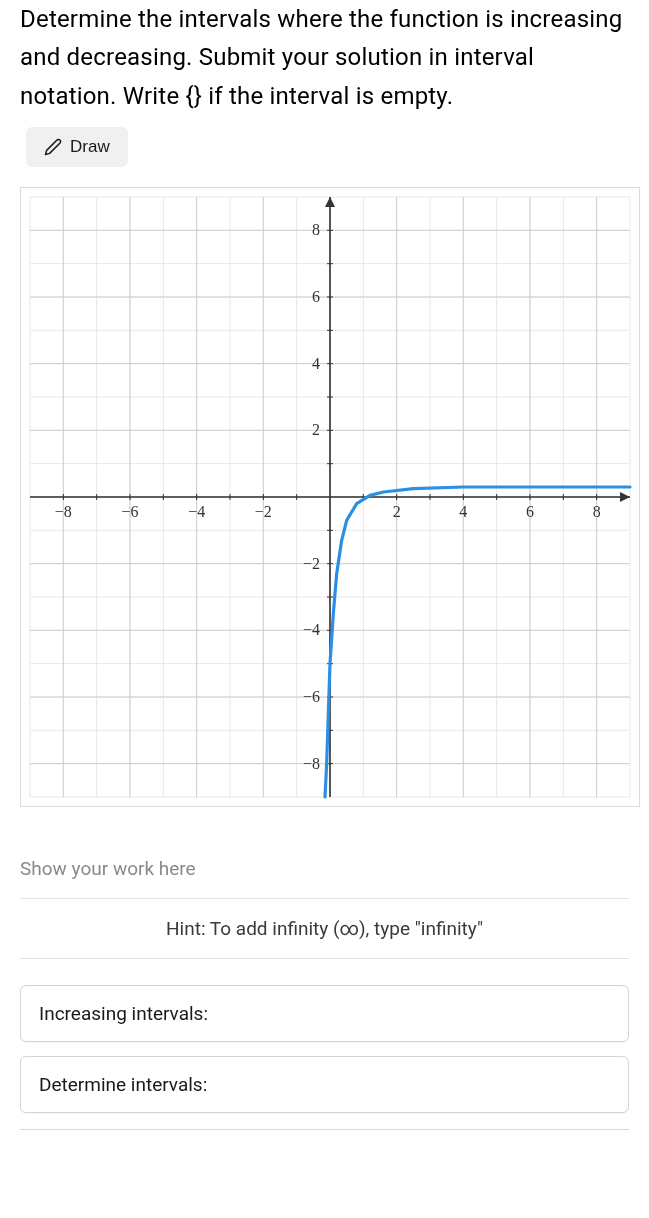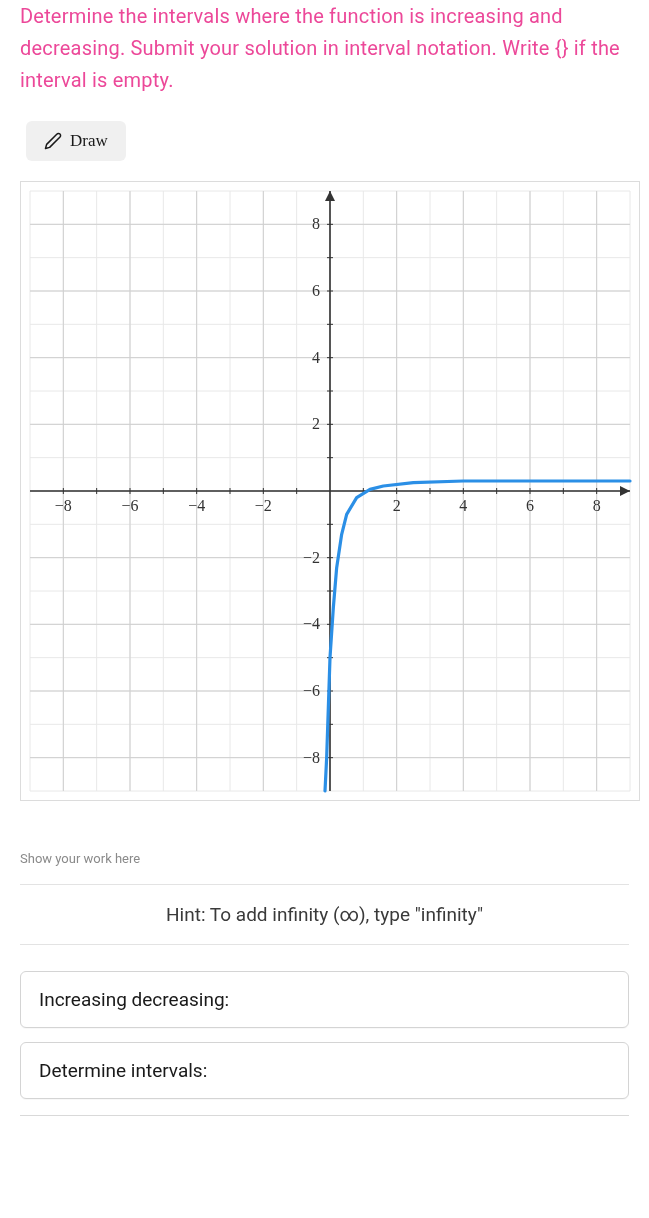--- a/index.html
+++ b/index.html
@@ -10,52 +10,51 @@
     body {
       font-family: -apple-system, BlinkMacSystemFont, 'Segoe UI', Roboto, sans-serif;
       width: 649px;
       background: #fff;
       color: #1a1a1a;
     }
     .content {
       padding: 0 20px;
     }
     .question-text {
-      font-size: 20px;
+      font-size: 24px;
       line-height: 1.6;
-      color: #ec4899;
-      margin-bottom: 25px;
+      color: #000000;
+      margin-bottom: 12px;
       letter-spacing: 0.2px;
     }
     .draw-button {
       display: inline-flex;
       align-items: center;
       gap: 8px;
       background: #f0f0f0;
       border: none;
       border-radius: 6px;
       padding: 10px 18px;
       font-size: 17px;
       color: #1a1a1a;
       cursor: pointer;
       margin-bottom: 20px;
       margin-left: 6px;
-      font-family: Liberation Serif, serif;
     }
     .pencil-icon svg {
       width: 18px;
       height: 18px;
       display: block;
     }
     .chart-wrap {
       width: 100%;
       margin-bottom: 28px;
     }
     .show-work {
-      font-size: 13px;
+      font-size: 19px;
       color: #8a8a8a;
       padding: 18px 0;
       border-bottom: 1px solid #e3e3e3;
     }
     .hint {
       font-size: 19px;
       color: #3a3a3a;
       padding: 18px 0;
       border-bottom: 1px solid #e3e3e3;
       margin-bottom: 26px;
@@ -211,21 +210,21 @@
         <path d="M305 610 L306.6666666666667 576.6666666666666 L308.3333333333333 526.6666666666666 L310 476.6666666666667 L313.3333333333333 426.66666666666663 L316.66666666666663 386.66666666666663 L321.66666666666663 353.3333333333333 L326.6666666666667 333.3333333333333 L336.6666666666667 316.66666666666663 L350 308.3333333333333 L363.33333333333337 305 L393.3333333333333 301.6666666666667 L443.3333333333333 299.99999999999994 L510 299.99999999999994 L576.6666666666666 299.99999999999994 L610 299.99999999999994 " fill="none" stroke="#2b8fe6" stroke-width="3.2" stroke-linecap="round" stroke-linejoin="round"></path>
         <rect x="0.5" y="0.5" width="619" height="619" fill="none" stroke="#dcdcdc" stroke-width="1"></rect>
       </svg>
   </div>
 
   <div class="show-work">Show your work here</div>
 
   <div class="hint">Hint: To add infinity (∞), type "infinity"</div>
 
   <div class="answer-field">
-    <span>Increasing decreasing:</span>
+    <span>Increasing intervals:</span>
   </div>
 
   <div class="answer-field">
     <span>Determine intervals:</span>
   </div>
 
   <hr class="bottom-rule">
 </div>
 
 </body></html>

